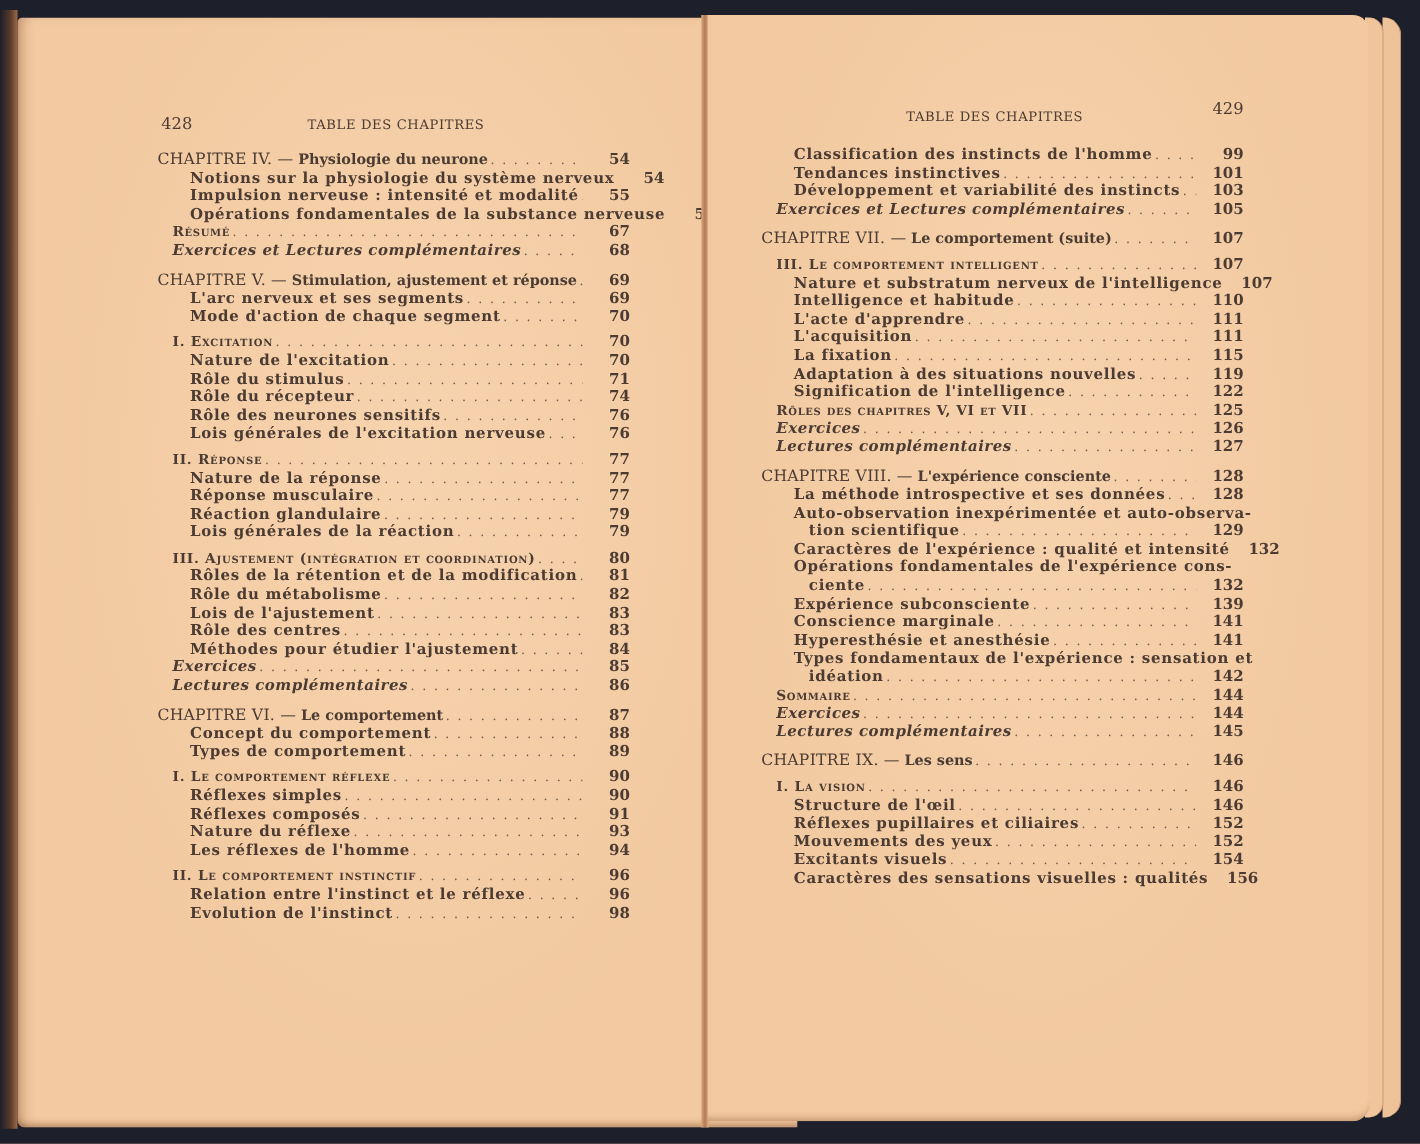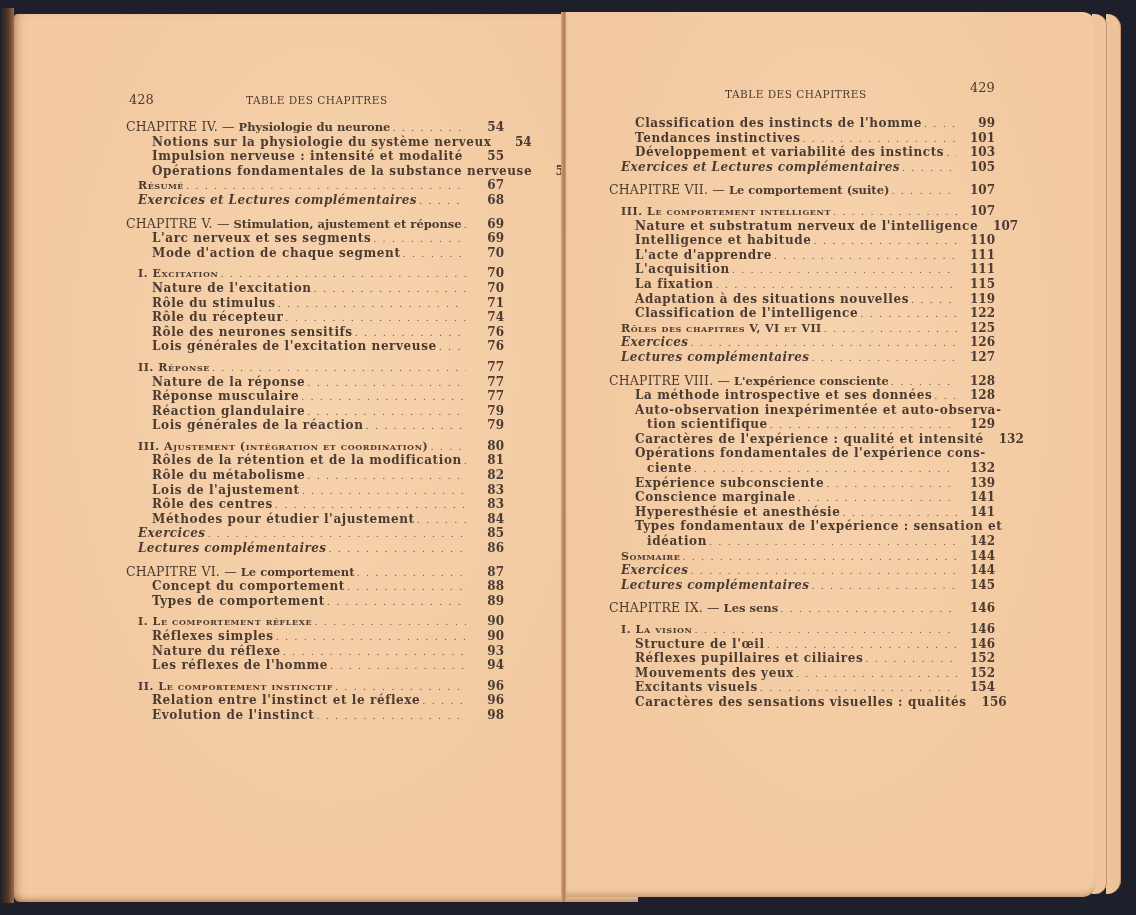--- a/index.html
+++ b/index.html
@@ -249,20 +249,25 @@
           <span class="txt">I. Le comportement réflexe</span>
           <span class="dots"></span>
           <span class="pg">90</span>
         </div>
         <div class="row sub ind2">
           <span class="txt">Réflexes simples</span>
           <span class="dots"></span>
           <span class="pg">90</span>
         </div>
         <div class="row sub ind2">
+          <span class="txt">Réflexes composés</span>
+          <span class="dots"></span>
+          <span class="pg">91</span>
+        </div>
+        <div class="row sub ind2">
           <span class="txt">Nature du réflexe</span>
           <span class="dots"></span>
           <span class="pg">93</span>
         </div>
         <div class="row sub ind2">
           <span class="txt">Les réflexes de l'homme</span>
           <span class="dots"></span>
           <span class="pg">94</span>
         </div>
         <div class="row section ind1">
@@ -343,21 +348,21 @@
           <span class="txt">La fixation</span>
           <span class="dots"></span>
           <span class="pg">115</span>
         </div>
         <div class="row sub ind2">
           <span class="txt">Adaptation à des situations nouvelles</span>
           <span class="dots"></span>
           <span class="pg">119</span>
         </div>
         <div class="row sub ind2">
-          <span class="txt">Classification de l'intelligence</span>
+          <span class="txt">Signification de l'intelligence</span>
           <span class="dots"></span>
           <span class="pg">122</span>
         </div>
         <div class="row misc ind1">
           <span class="txt">Rôles des chapitres V, VI et VII</span>
           <span class="dots"></span>
           <span class="pg">125</span>
         </div>
         <div class="row ital ind1">
           <span class="txt">Exercices</span>

